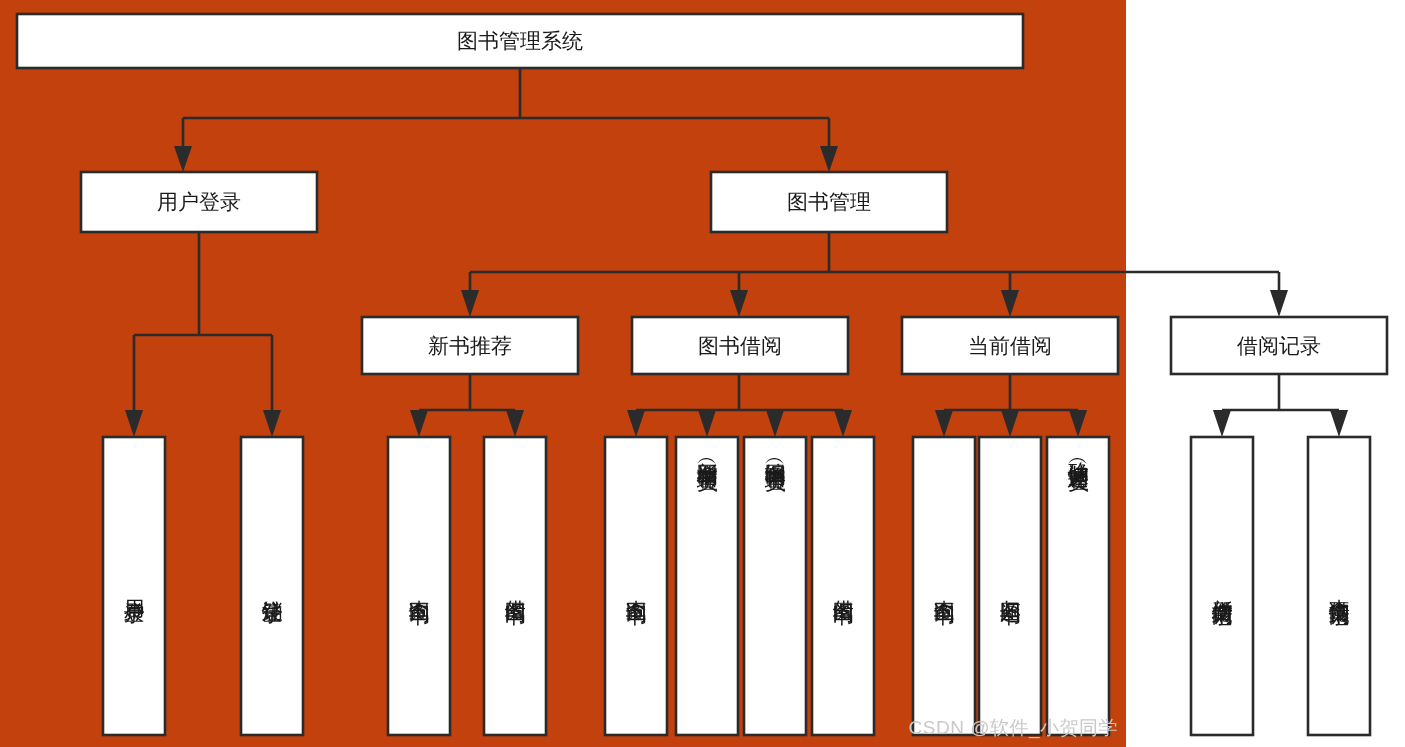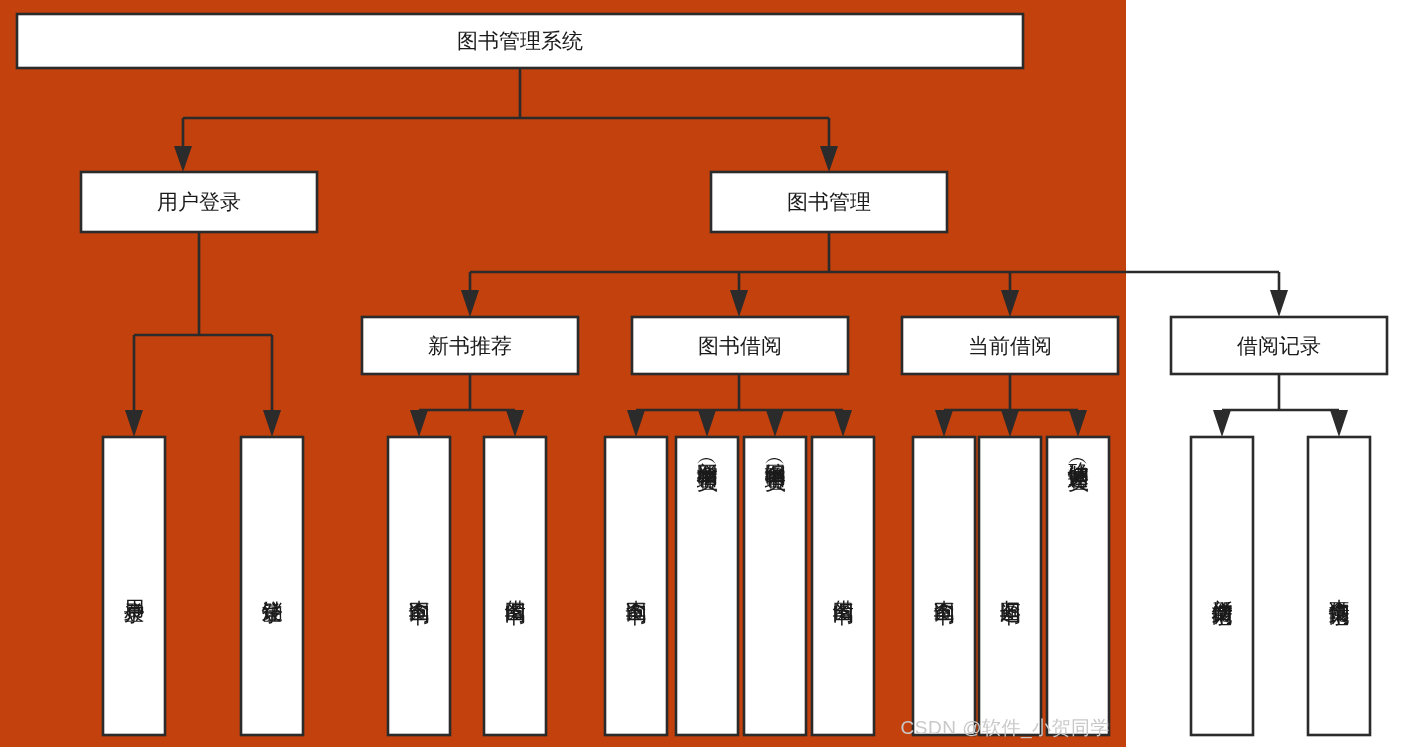--- a/index.html
+++ b/index.html
@@ -61,21 +61,21 @@
     text-orientation: upright;
     font-family: "Liberation Sans", "DejaVu Sans", sans-serif;
     font-size: 21px;
     line-height: 1.08;
     color: #1a1a1a;
     letter-spacing: 1.5px;
     white-space: nowrap;
   }
   .watermark {
     position: absolute;
-    right: 16px;
+    right: 8px;
     bottom: 6px;
     font-family: "Liberation Sans", "DejaVu Sans", sans-serif;
     font-size: 19px;
     color: #c9c9c9;
     white-space: nowrap;
     letter-spacing: 0.5px;
   }
 </style>
 </head>
 <body>

